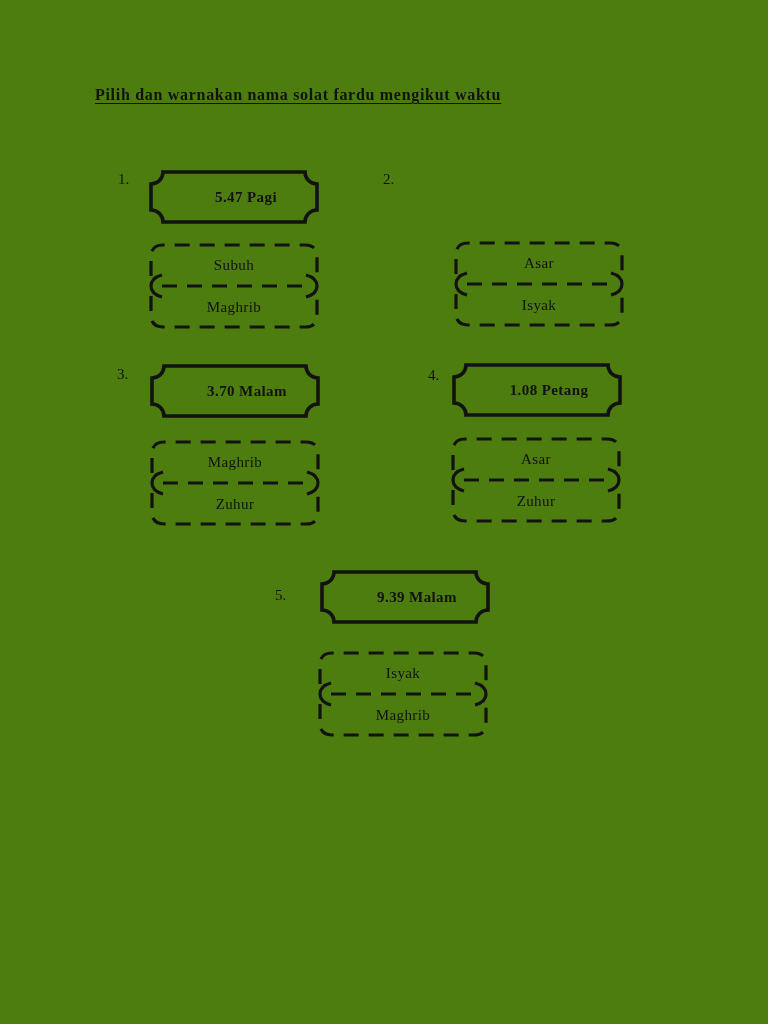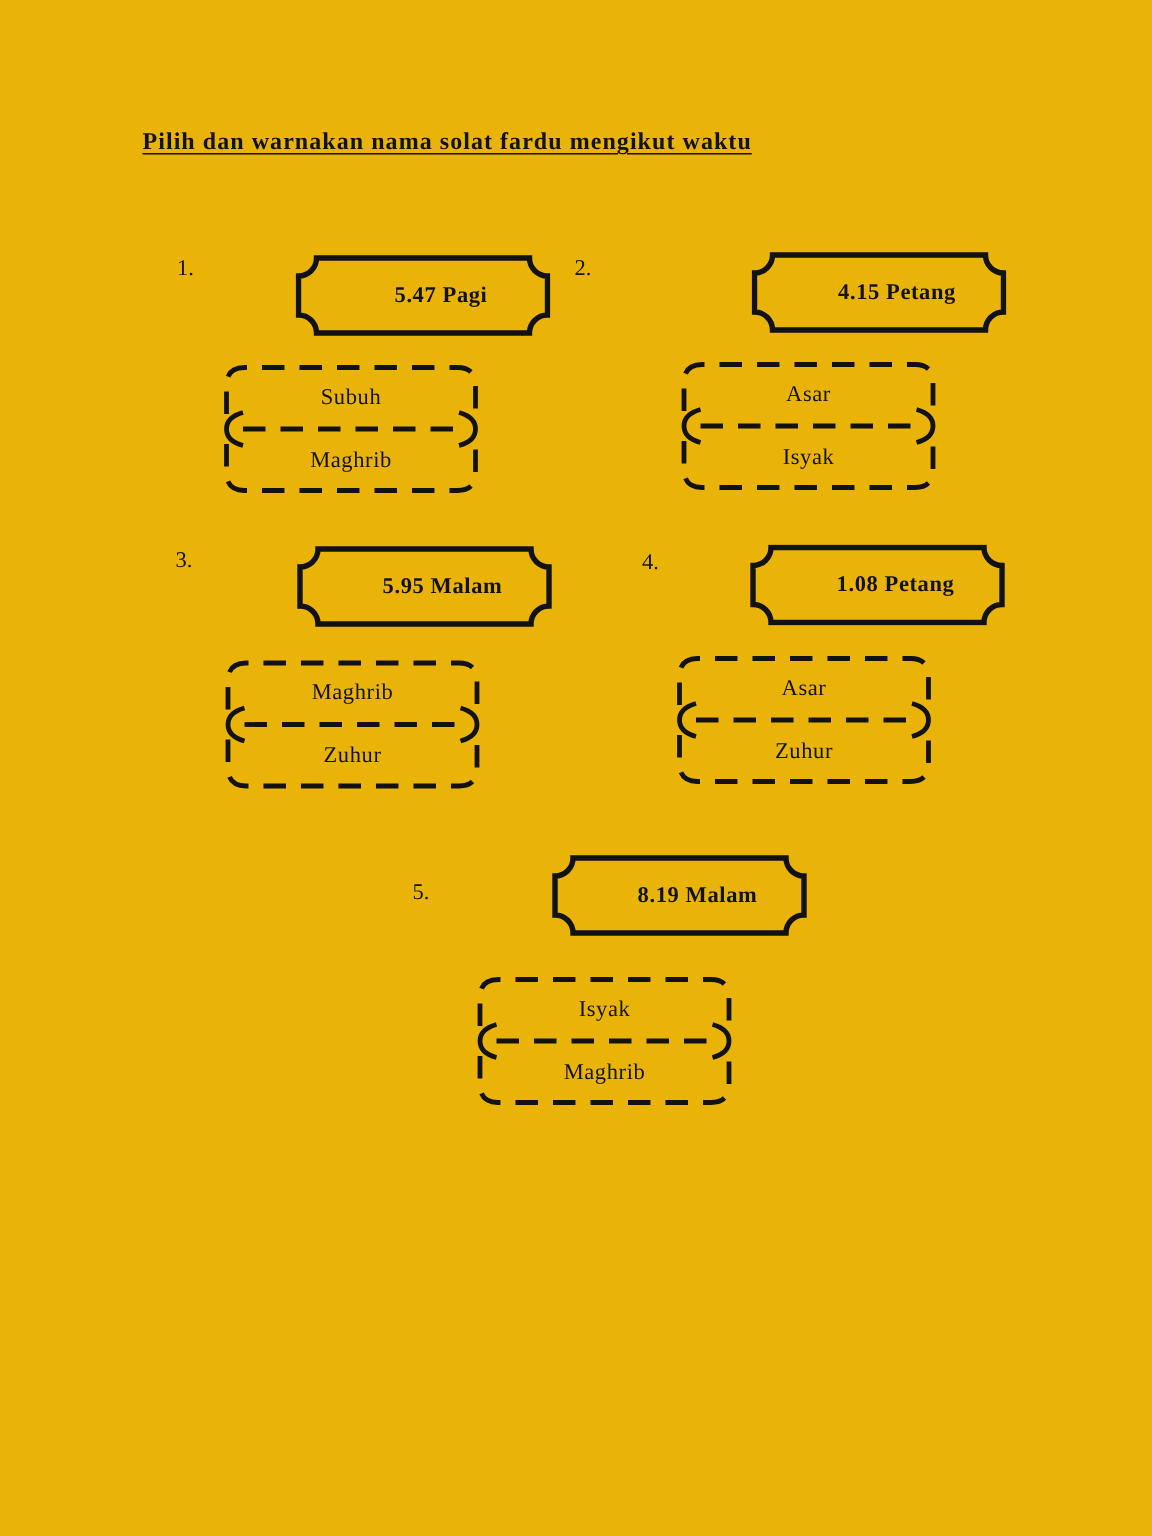--- a/index.html
+++ b/index.html
@@ -1,42 +1,42 @@
 <!DOCTYPE html>
 <html><head>
 <meta charset="utf-8">
 <style>
   html,body{margin:0;padding:0;}
   body{background:#ffffff;}
   .page{
     position:relative;
     width:768px;
     height:1024px;
-    background:#eab308;
+    background:#4d7c0f;
     font-family:"Liberation Serif","DejaVu Serif",serif;
     color:#121212;
     overflow:hidden;
   }
   .title{
     position:absolute;
     left:95px;
     top:86px;
     font-size:16px;
     font-weight:bold;
     letter-spacing:0.7px;
     text-decoration:underline;
     text-underline-offset:3px;
     white-space:nowrap;
   }
   .qnum{
     position:absolute;
     font-size:15px;
     font-weight:normal;
   }
-  .plaque{position:absolute;width:194px;height:54px;margin-left:48px;}
+  .plaque{position:absolute;width:194px;height:54px;}
   .plaque svg{position:absolute;left:0;top:0;}
   .plaque-label{
     position:absolute;left:0;top:0;width:100%;height:100%;
     display:flex;align-items:center;justify-content:center;
     font-size:15px;font-weight:bold;letter-spacing:0.4px;
   }
   .pair{position:absolute;width:170px;height:86px;}
   .pair svg{position:absolute;left:0;top:0;}
   .opt{
     position:absolute;left:0;width:100%;height:43px;
@@ -75,44 +75,38 @@
       <path class="stroke" stroke-width="3.2" stroke-dasharray="15 10" d="M 2,53 V 72 Q 2,84 14,84 H 156 Q 168,84 168,72 V 53"></path>
       <path class="stroke" stroke-width="3.2" stroke-dasharray="15 10" d="M 13,43 H 157"></path>
       <path class="stroke" stroke-width="3.2" d="M 13,32 Q 2,35 2,43 Q 2,51 13,54"></path>
       <path class="stroke" stroke-width="3.2" d="M 157,32 Q 168,35 168,43 Q 168,51 157,54"></path>
     </svg>
     <div class="opt opt-top">Subuh</div>
     <div class="opt opt-bottom">Maghrib</div>
   </div>
 
   <div class="qnum q2-num">2.</div>
-  <div class="plaque q2-plaque">
-    <svg width="170" height="54" viewBox="0 0 170 54">
-      <path class="stroke" stroke-width="3.6" d="M 14,2 H 156 A 12 12 0 0 0 168 14 V 40 A 12 12 0 0 0 156 52 H 14 A 12 12 0 0 0 2 40 V 14 A 12 12 0 0 0 14 2 Z"></path>
-    </svg>
-    <div class="plaque-label">4.15 Petang</div>
-  </div>
   <div class="pair q2-pair">
     <svg width="170" height="86" viewBox="0 0 170 86">
       <path class="stroke" stroke-width="3.2" stroke-dasharray="15 10" d="M 2,33 V 14 Q 2,2 14,2 H 156 Q 168,2 168,14 V 33"></path>
       <path class="stroke" stroke-width="3.2" stroke-dasharray="15 10" d="M 2,53 V 72 Q 2,84 14,84 H 156 Q 168,84 168,72 V 53"></path>
       <path class="stroke" stroke-width="3.2" stroke-dasharray="15 10" d="M 13,43 H 157"></path>
       <path class="stroke" stroke-width="3.2" d="M 13,32 Q 2,35 2,43 Q 2,51 13,54"></path>
       <path class="stroke" stroke-width="3.2" d="M 157,32 Q 168,35 168,43 Q 168,51 157,54"></path>
     </svg>
     <div class="opt opt-top">Asar</div>
     <div class="opt opt-bottom">Isyak</div>
   </div>
 
   <div class="qnum q3-num">3.</div>
   <div class="plaque q3-plaque">
     <svg width="170" height="54" viewBox="0 0 170 54">
       <path class="stroke" stroke-width="3.6" d="M 14,2 H 156 A 12 12 0 0 0 168 14 V 40 A 12 12 0 0 0 156 52 H 14 A 12 12 0 0 0 2 40 V 14 A 12 12 0 0 0 14 2 Z"></path>
     </svg>
-    <div class="plaque-label">5.95 Malam</div>
+    <div class="plaque-label">3.70 Malam</div>
   </div>
   <div class="pair q3-pair">
     <svg width="170" height="86" viewBox="0 0 170 86">
       <path class="stroke" stroke-width="3.2" stroke-dasharray="15 10" d="M 2,33 V 14 Q 2,2 14,2 H 156 Q 168,2 168,14 V 33"></path>
       <path class="stroke" stroke-width="3.2" stroke-dasharray="15 10" d="M 2,53 V 72 Q 2,84 14,84 H 156 Q 168,84 168,72 V 53"></path>
       <path class="stroke" stroke-width="3.2" stroke-dasharray="15 10" d="M 13,43 H 157"></path>
       <path class="stroke" stroke-width="3.2" d="M 13,32 Q 2,35 2,43 Q 2,51 13,54"></path>
       <path class="stroke" stroke-width="3.2" d="M 157,32 Q 168,35 168,43 Q 168,51 157,54"></path>
     </svg>
     <div class="opt opt-top">Maghrib</div>
@@ -136,21 +130,21 @@
     </svg>
     <div class="opt opt-top">Asar</div>
     <div class="opt opt-bottom">Zuhur</div>
   </div>
 
   <div class="qnum q5-num">5.</div>
   <div class="plaque q5-plaque">
     <svg width="170" height="54" viewBox="0 0 170 54">
       <path class="stroke" stroke-width="3.6" d="M 14,2 H 156 A 12 12 0 0 0 168 14 V 40 A 12 12 0 0 0 156 52 H 14 A 12 12 0 0 0 2 40 V 14 A 12 12 0 0 0 14 2 Z"></path>
     </svg>
-    <div class="plaque-label">8.19 Malam</div>
+    <div class="plaque-label">9.39 Malam</div>
   </div>
   <div class="pair q5-pair">
     <svg width="170" height="86" viewBox="0 0 170 86">
       <path class="stroke" stroke-width="3.2" stroke-dasharray="15 10" d="M 2,33 V 14 Q 2,2 14,2 H 156 Q 168,2 168,14 V 33"></path>
       <path class="stroke" stroke-width="3.2" stroke-dasharray="15 10" d="M 2,53 V 72 Q 2,84 14,84 H 156 Q 168,84 168,72 V 53"></path>
       <path class="stroke" stroke-width="3.2" stroke-dasharray="15 10" d="M 13,43 H 157"></path>
       <path class="stroke" stroke-width="3.2" d="M 13,32 Q 2,35 2,43 Q 2,51 13,54"></path>
       <path class="stroke" stroke-width="3.2" d="M 157,32 Q 168,35 168,43 Q 168,51 157,54"></path>
     </svg>
     <div class="opt opt-top">Isyak</div>

